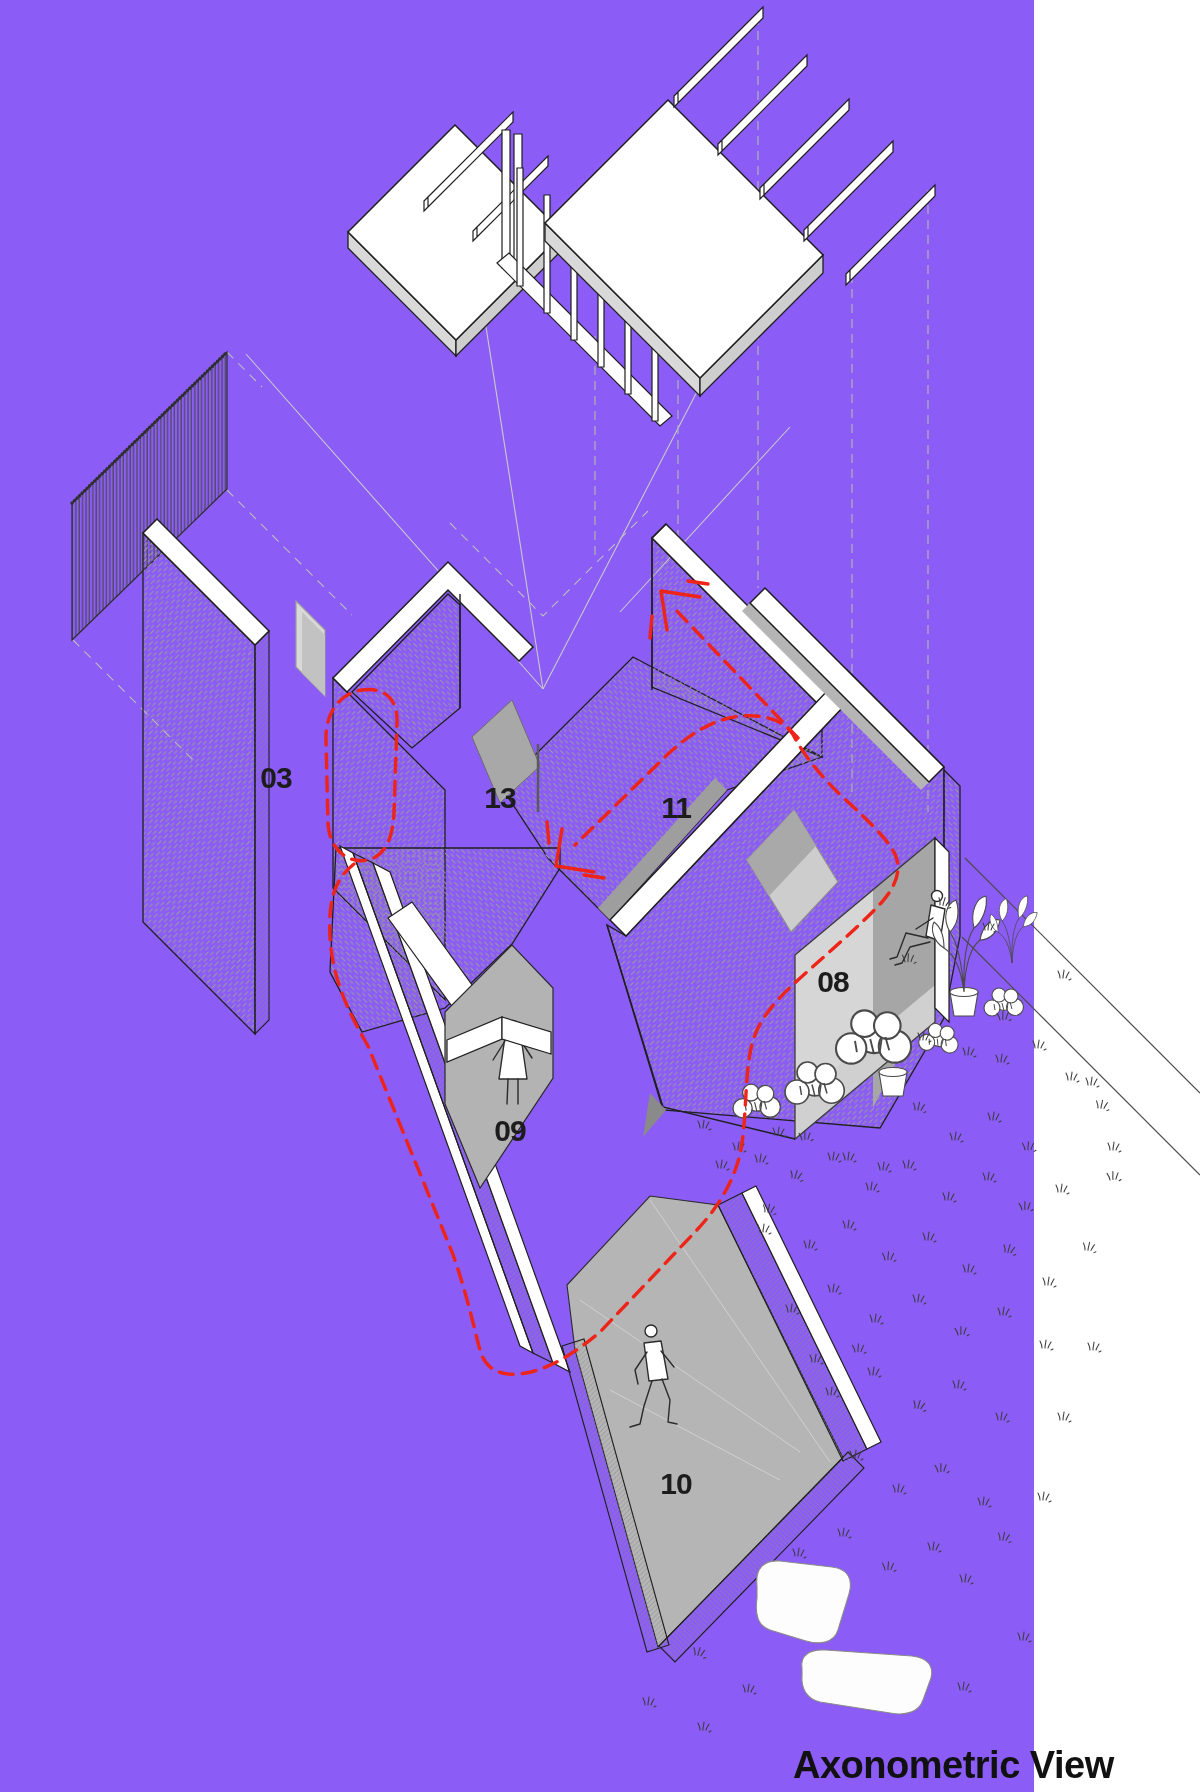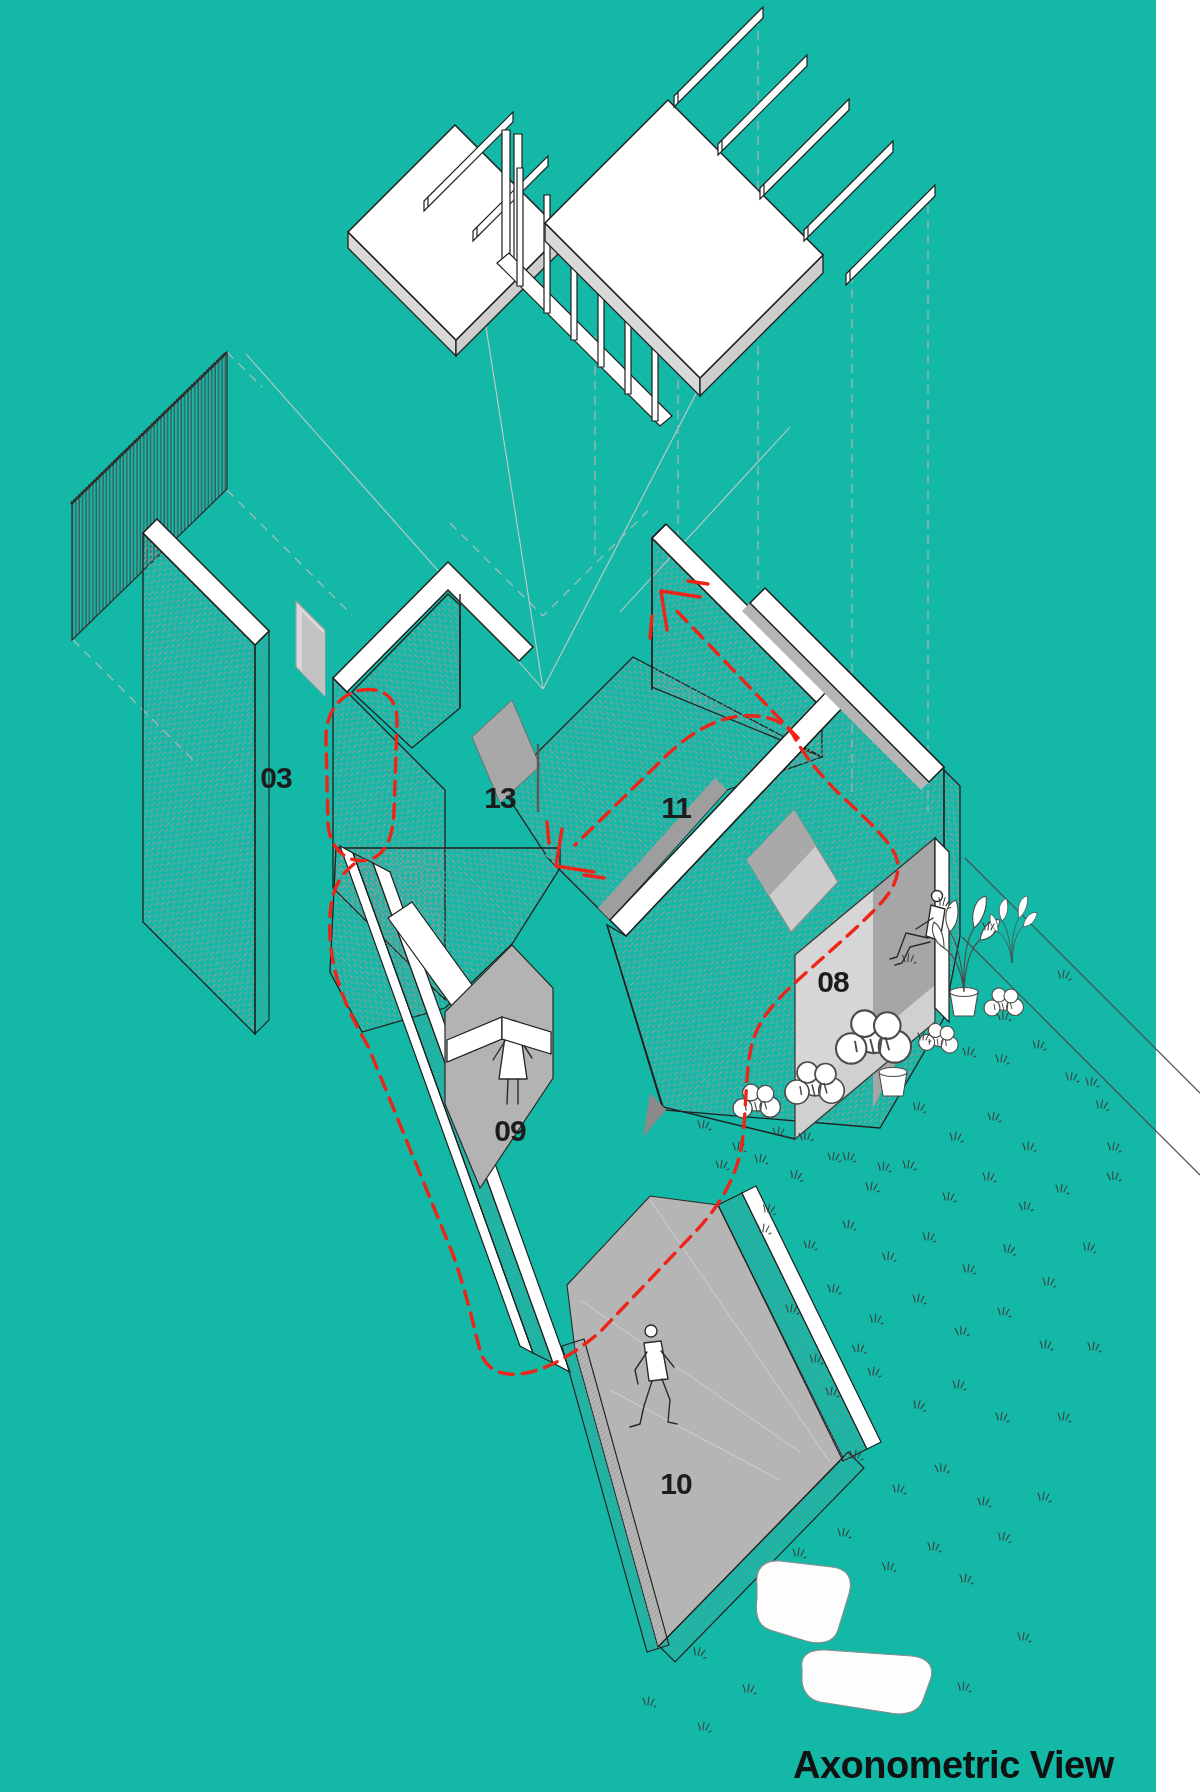--- a/index.html
+++ b/index.html
@@ -1,16 +1,16 @@
 <!DOCTYPE html>
 <html><head>
 <meta charset="utf-8">
 <style>
   html,body{margin:0;padding:0;background:#fff}
-  .stage{position:relative;width:1156px;height:1792px;background:#14b8a6;font-family:"Liberation Sans",sans-serif}
+  .stage{position:relative;width:1034px;height:1792px;background:#8b5cf6;font-family:"Liberation Sans",sans-serif}
   svg{display:block}
   .w{fill:#fff;stroke:#1f1f1f;stroke-width:1.5}
   .w2{fill:#fff;stroke:#1f1f1f;stroke-width:1.2}
   .hA{fill:url(#br);stroke:#1f1f1f;stroke-width:1.3}
   .hB{fill:url(#br2);stroke:#1f1f1f;stroke-width:1.3}
   .fA{fill:url(#fz);stroke:#1f1f1f;stroke-width:1.1}
   .fB{fill:url(#fz2);stroke:#1f1f1f;stroke-width:1.1}
   .side{fill:#d9d9d9;stroke:#1f1f1f;stroke-width:1.3}
   .side2{fill:#cecece;stroke:#1f1f1f;stroke-width:1.3}
   .ln{stroke:#1f1f1f;stroke-width:1.4;fill:none}

